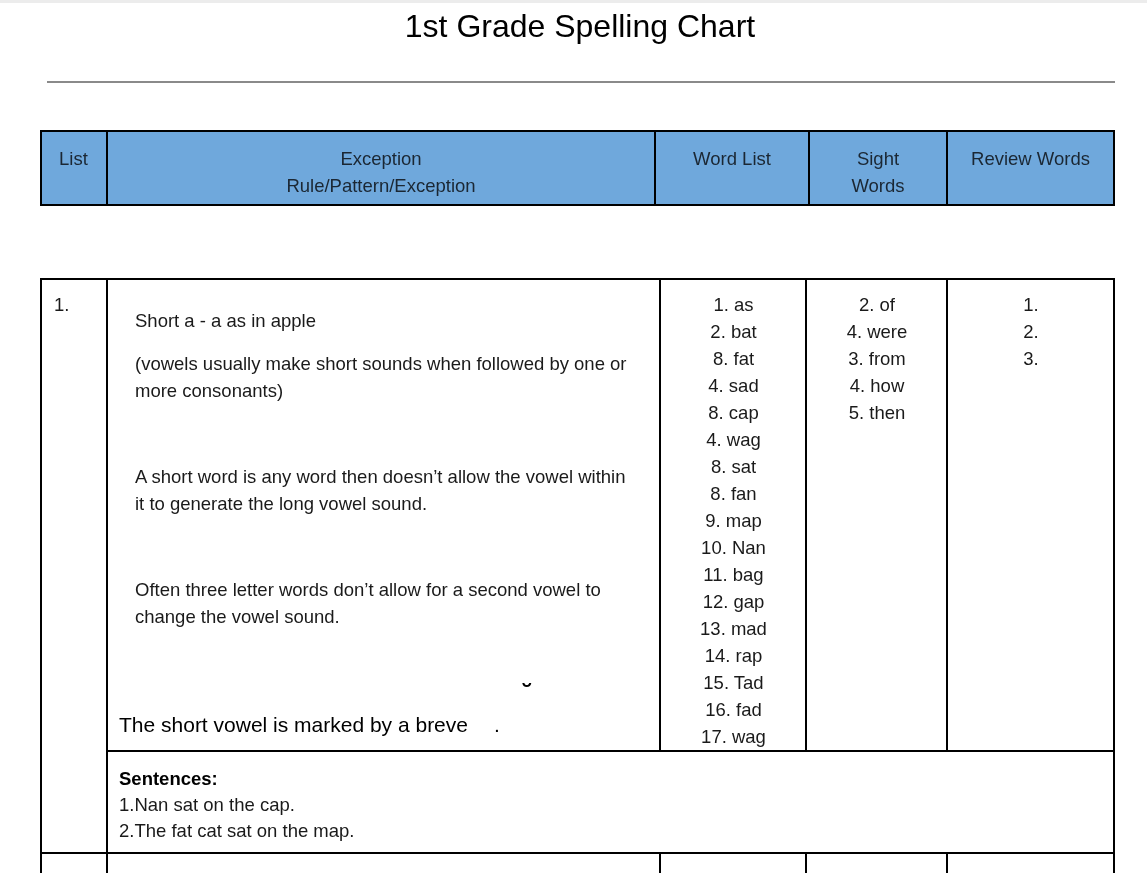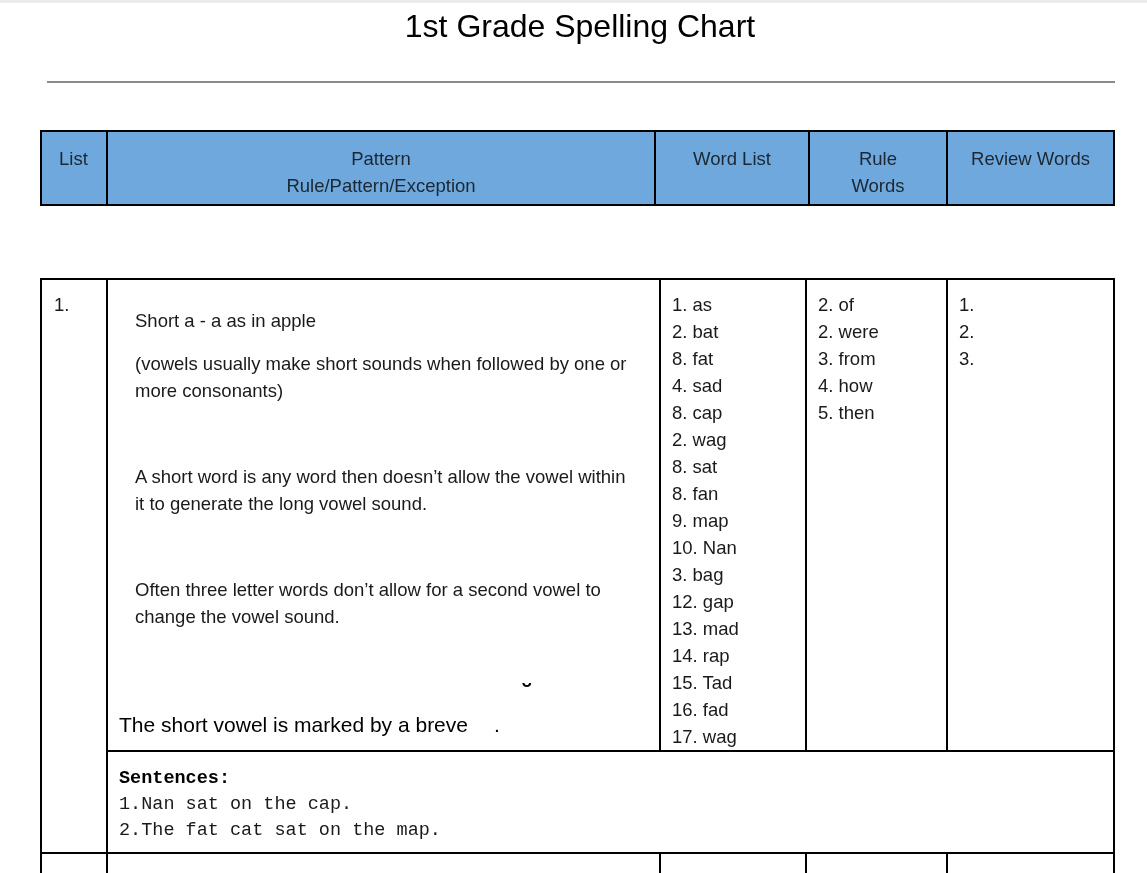--- a/index.html
+++ b/index.html
@@ -92,26 +92,25 @@
     position: absolute;
     left: 404px;
     top: -30px;
     font-size: 26px;
     font-weight: bold;
     line-height: 26px;
   }
   .breve-dot {
     margin-left: 26px;
   }
-  .list-lines div { white-space: nowrap; }
+  .list-lines div { white-space: nowrap; text-align: center; }
   .sentences td {
     height: 102px;
     padding-top: 14px !important;
     line-height: 26px;
-    font-family: Liberation Mono, monospace;
   }
   .sentences .label {
     font-weight: bold;
     color: #000;
   }
   .stub td {
     height: 20px;
     border-bottom: none;
   }
 </style>
@@ -129,26 +128,26 @@
     <col style="width:66px">
     <col style="width:548px">
     <col style="width:154px">
     <col style="width:138px">
     <col style="width:167px">
   </colgroup>
   <tbody>
       <tr>
     <td class="list-col">List</td>
     <td>
-      <div>Pattern</div>
+      <div>Exception</div>
       <div>Rule/Pattern/Exception</div>
     </td>
     <td>Word List</td>
     <td>
-      <div>Rule</div>
+      <div>Sight</div>
       <div>Words</div>
     </td>
     <td>Review Words</td>
   </tr>
 </tbody>
   </table>
 
 <table class="body-tbl">
   <colgroup>
     <col style="width:66px">
@@ -172,36 +171,36 @@
         <span>The short vowel is marked by a breve</span><span class="breve-dot">.</span>
         <span class="breve-mark">˘</span>
       </div>
     </td>
     <td class="list-lines">
       <div>1. as</div>
       <div>2. bat</div>
       <div>8. fat</div>
       <div>4. sad</div>
       <div>8. cap</div>
-      <div>2. wag</div>
+      <div>4. wag</div>
       <div>8. sat</div>
       <div>8. fan</div>
       <div>9. map</div>
       <div>10. Nan</div>
-      <div>3. bag</div>
+      <div>11. bag</div>
       <div>12. gap</div>
       <div>13. mad</div>
       <div>14. rap</div>
       <div>15. Tad</div>
       <div>16. fad</div>
       <div>17. wag</div>
     </td>
     <td class="list-lines">
       <div>2. of</div>
-      <div>2. were</div>
+      <div>4. were</div>
       <div>3. from</div>
       <div>4. how</div>
       <div>5. then</div>
     </td>
     <td class="list-lines">
       <div>1.</div>
       <div>2.</div>
       <div>3.</div>
     </td>
   </tr>

